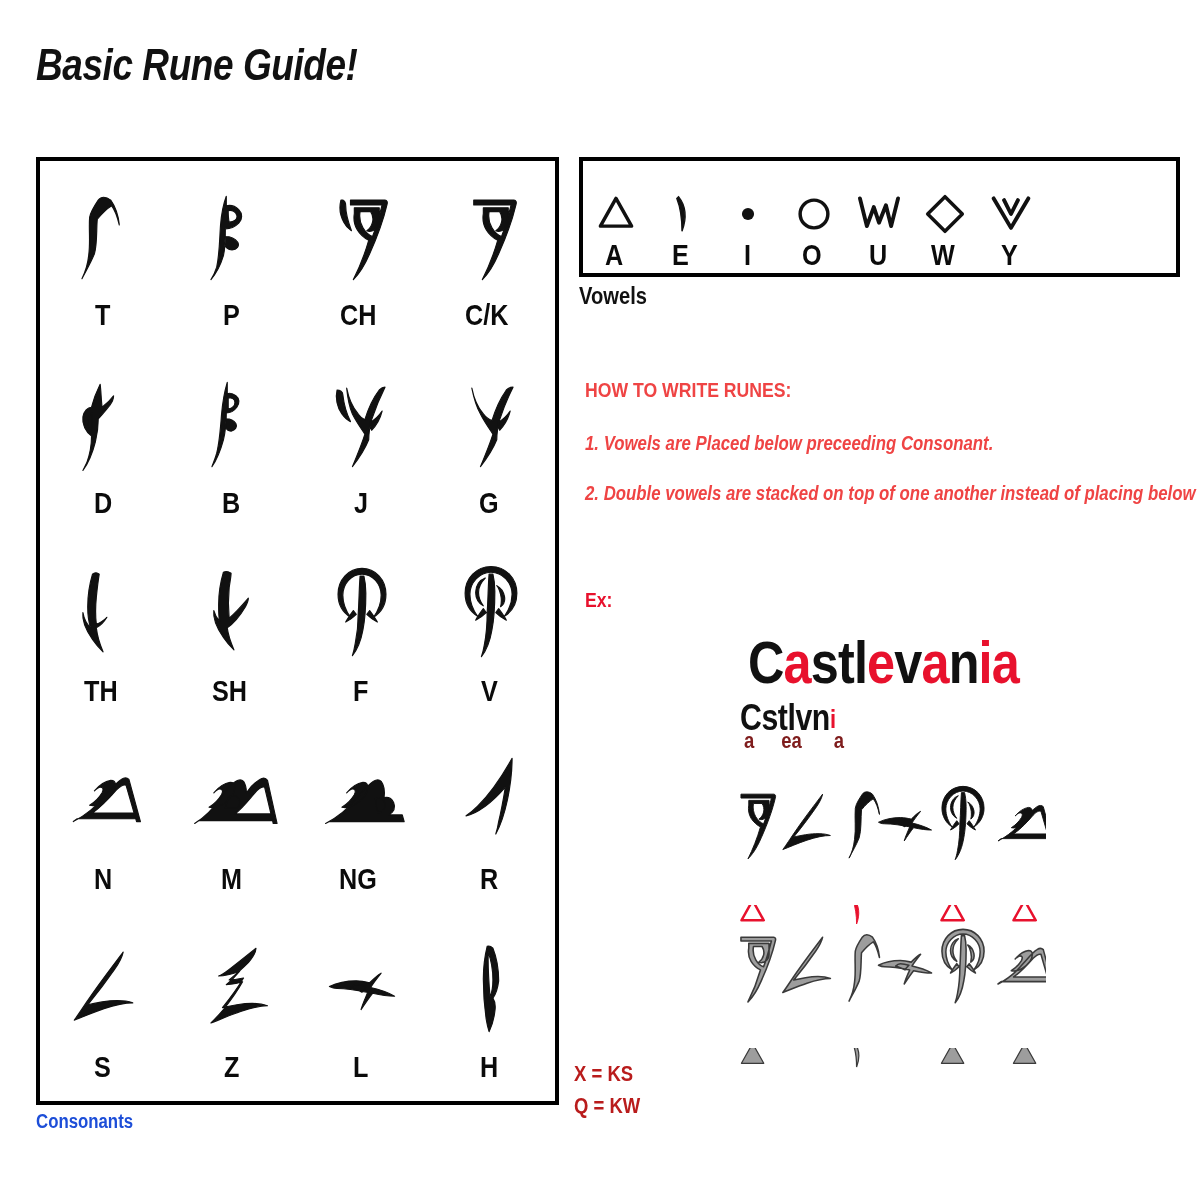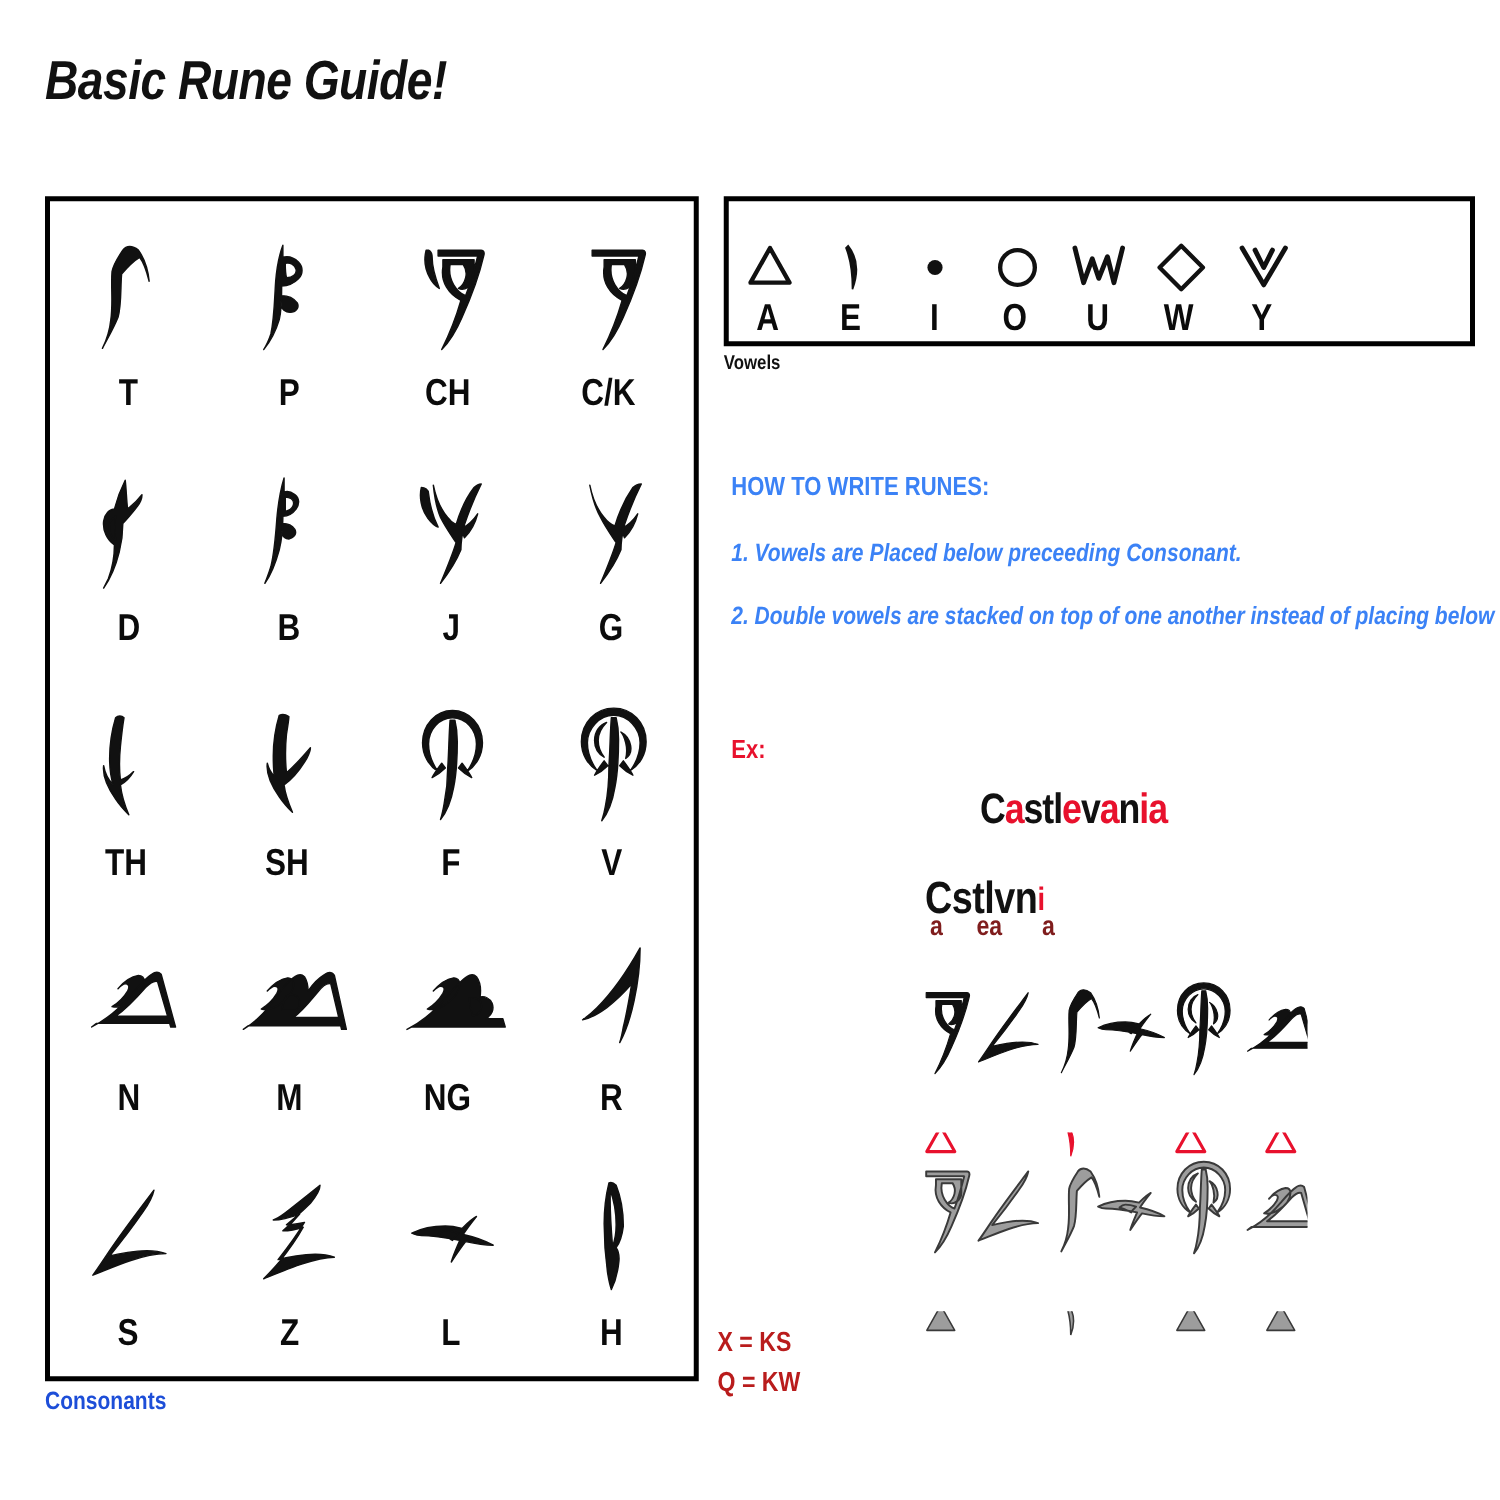--- a/index.html
+++ b/index.html
@@ -64,38 +64,38 @@
   #vowel-row{
     position:absolute;inset:0;
     display:grid;grid-template-columns:repeat(9,1fr);
     align-items:center;justify-items:center;
   }
   .vowel-cell{display:flex;flex-direction:column;align-items:center;justify-content:flex-end;height:100%;padding-bottom:2px;}
   .vowel-art{display:block;height:52px;}
   .vowel-label{font-size:30px;font-weight:bold;color:#0b0b0b;margin-top:-2px;}
   #vowels-caption{
     position:absolute;left:579px;top:282px;
-    font-size:16px;color:#111;
+    font-size:24px;color:#111;
   }
 
   
   #howto{
-    position:absolute;left:585px;top:378px;width:520px;color:#3b82f6;
+    position:absolute;left:585px;top:378px;width:520px;color:#ef4444;
   }
   #howto-heading{font-size:21px;margin-bottom:28px;}
   .howto-rule{font-size:20px;line-height:1.32;margin-bottom:24px;font-style:italic;}
   #ex-label{
     position:absolute;left:585px;top:588px;
     font-size:21px;color:#E8112D;
   }
 
   
   #example-word{
     position:absolute;left:748px;top:628px;
-    font-size:34px;font-weight:bold;letter-spacing:-1px;color:#111;margin-left:36px;
+    font-size:60px;font-weight:bold;letter-spacing:-1px;color:#111;
   }
   #example-word .v{color:#E8112D;}
 
   #example-stripped{
     position:absolute;left:740px;top:697px;
     font-size:36px;font-weight:bold;letter-spacing:-0.5px;color:#111;
     white-space:nowrap;
   }
   #example-stripped .sup{
     color:#E8112D;font-size:26px;vertical-align:2px;

